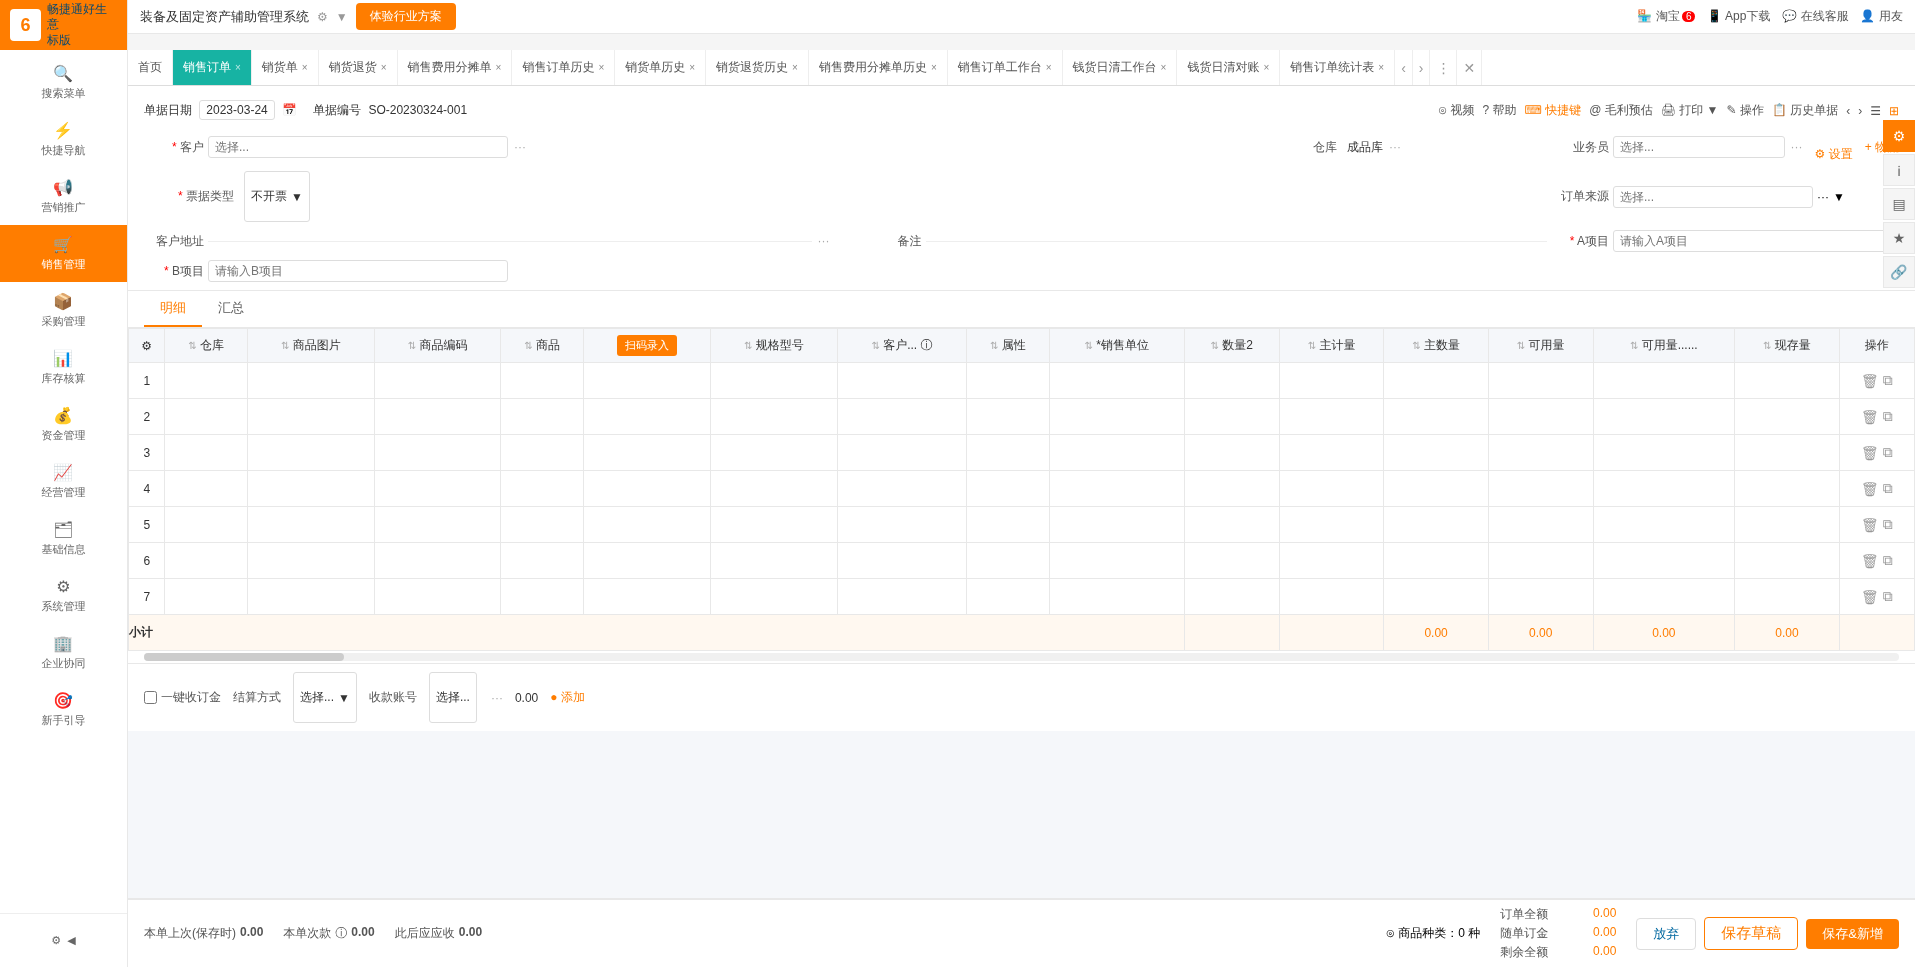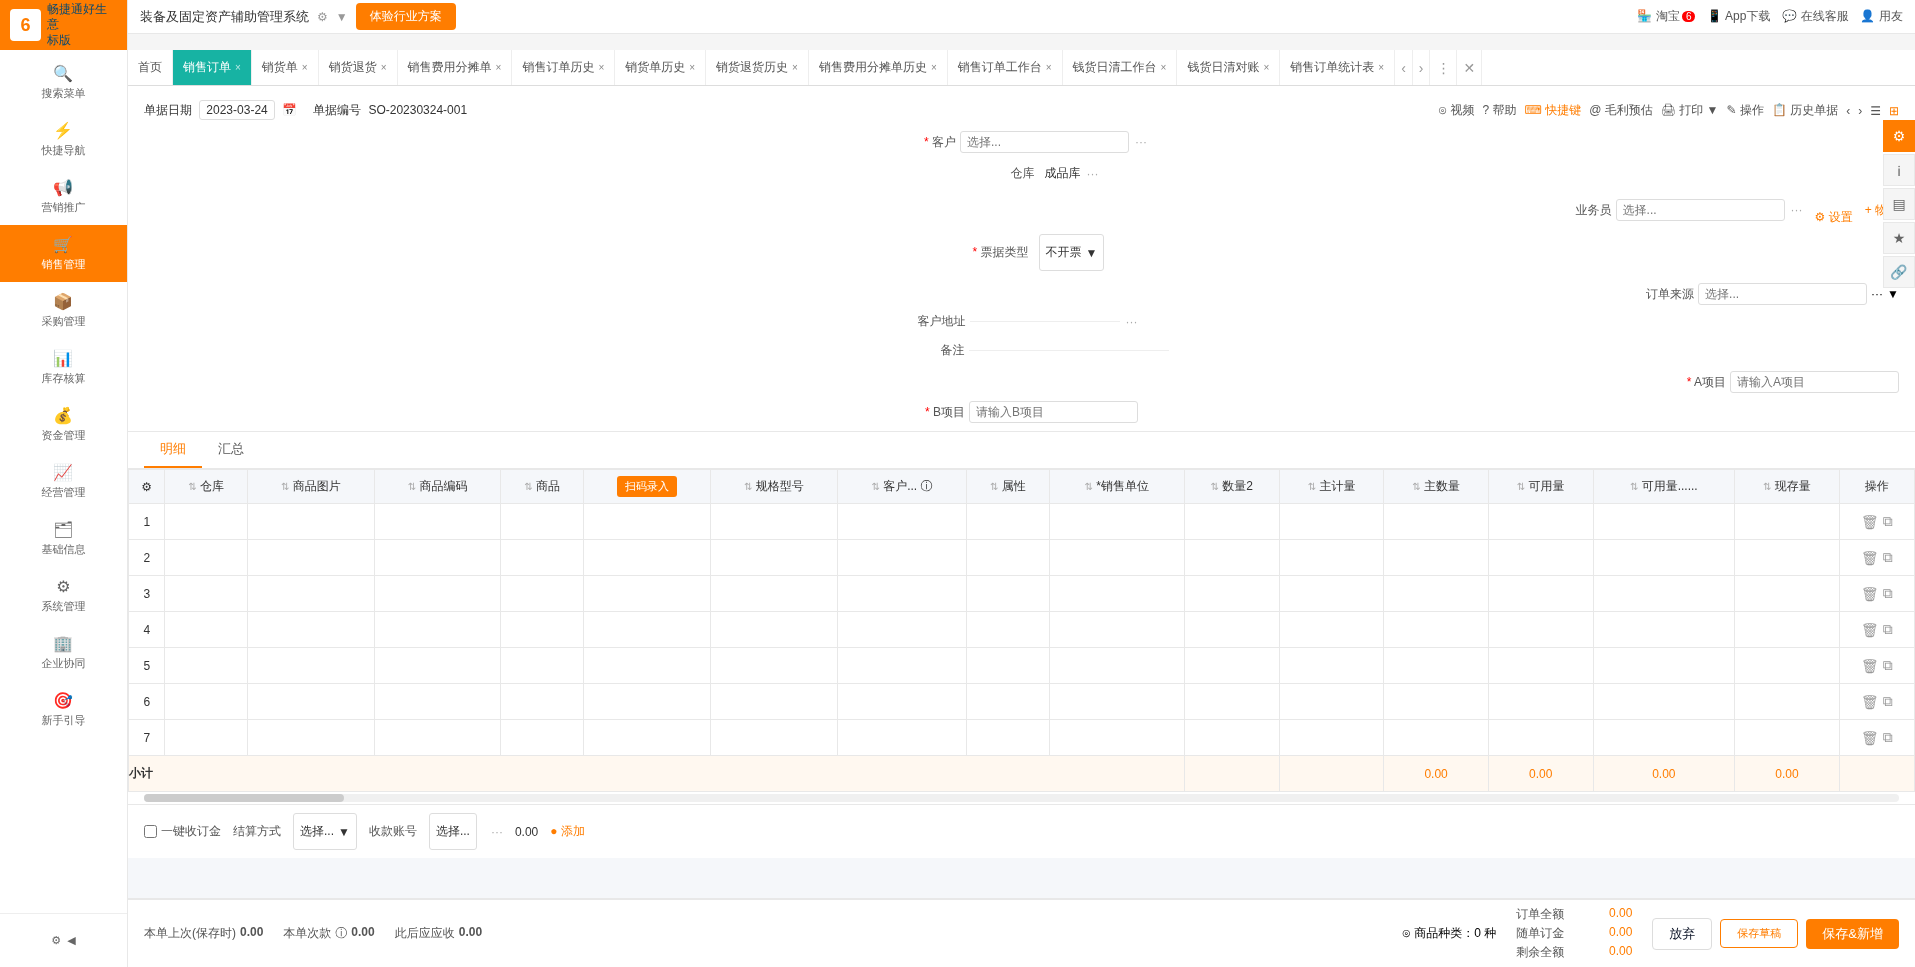--- a/index.html
+++ b/index.html
@@ -59,33 +59,33 @@
     .form-toolbar {
       display: flex; align-items: center; justify-content: space-between; padding: 6px 0; margin-bottom: 6px;
     }
     .form-toolbar-left { display: flex; align-items: center; gap: 16px; font-size: 12px; color: #333; }
     .form-toolbar-right { display: flex; align-items: center; gap: 8px; font-size: 12px; color: #555; }
     .form-toolbar-right span { cursor: pointer; }
     .orange { color: #ff7d00; }
     .date-display { border: 1px solid #ddd; padding: 2px 6px; border-radius: 3px; background: #fff; }
 
     .form-rows { display: flex; flex-direction: column; gap: 8px; padding-bottom: 8px; }
-    .form-row { display: flex; align-items: center; gap: 12px; flex-direction: column; }
+    .form-row { display: flex; align-items: center; gap: 2px; }
     .form-cell { display: flex; align-items: center; gap: 4px; flex: 1; }
     .form-cell label { color: #555; white-space: nowrap; min-width: 60px; text-align: right; }
     .form-cell .required { color: #f00; }
     .form-input {
       flex: 1; border: 1px solid #ddd; padding: 3px 6px; border-radius: 3px; font-size: 12px;
       color: #999; background: #fff; min-width: 80px; max-width: 200px;
     }
     .form-input.wide { max-width: 300px; }
     .dots { color: #aaa; cursor: pointer; margin-left: 2px; }
     .warehouse-tag { color: #333; font-weight: 500; }
     .select-box {
-      border: 1px solid #ddd; padding: 9px 6px; border-radius: 3px; font-size: 12px;
+      border: 1px solid #ddd; padding: 16px 6px; border-radius: 3px; font-size: 12px;
       color: #333; background: #fff; cursor: pointer; display: flex; align-items: center; gap: 4px;
     }
 
     
     .side-actions {
       position: fixed; right: 0; top: 120px; display: flex; flex-direction: column; gap: 2px; z-index: 97;
     }
     .side-action-btn {
       width: 32px; height: 32px; background: #f5f5f5; border: 1px solid #e8e8e8;
       display: flex; align-items: center; justify-content: center; cursor: pointer; font-size: 14px; color: #666;
@@ -144,22 +144,22 @@
       display: flex; align-items: center; justify-content: space-between;
       background: #fff; padding: 6px 16px; border-top: 1px solid #e8e8e8; font-size: 12px;
     }
     .bottom-left { display: flex; gap: 20px; color: #555; }
     .bottom-left span { display: flex; gap: 4px; }
     .order-totals { display: flex; flex-direction: column; align-items: flex-end; gap: 2px; font-size: 12px; }
     .order-totals div { display: flex; gap: 8px; }
     .total-label { color: #555; }
     .total-value { color: #ff7d00; font-weight: 500; min-width: 60px; text-align: right; }
     .bottom-right-btns { display: flex; gap: 8px; align-items: center; }
-    .btn-discard { border: 1px solid #ddd; background: #fff; padding: 6px 16px; border-radius: 4px; cursor: pointer; font-size: 13px; color: #0f172a; }
-    .btn-save-draft { border: 1px solid #ff7d00; background: #fff; padding: 6px 16px; border-radius: 4px; cursor: pointer; font-size: 11px; color: #ff7d00; }
+    .btn-discard { border: 1px solid #ddd; background: #fff; padding: 6px 16px; border-radius: 4px; cursor: pointer; font-size: 13px; color: #0369a1; }
+    .btn-save-draft { border: 1px solid #ff7d00; background: #fff; padding: 6px 16px; border-radius: 4px; cursor: pointer; font-size: 15px; color: #ff7d00; }
     .btn-save-new { background: #ff7d00; color: #fff; border: none; padding: 6px 16px; border-radius: 4px; cursor: pointer; font-size: 13px; }
 
     .bottom-bar {
       position: fixed; left: 128px; bottom: 0; right: 0; background: #fff;
       border-top: 1px solid #e8e8e8; z-index: 98;
     }
   </style>
 </head>
 <body>
 

